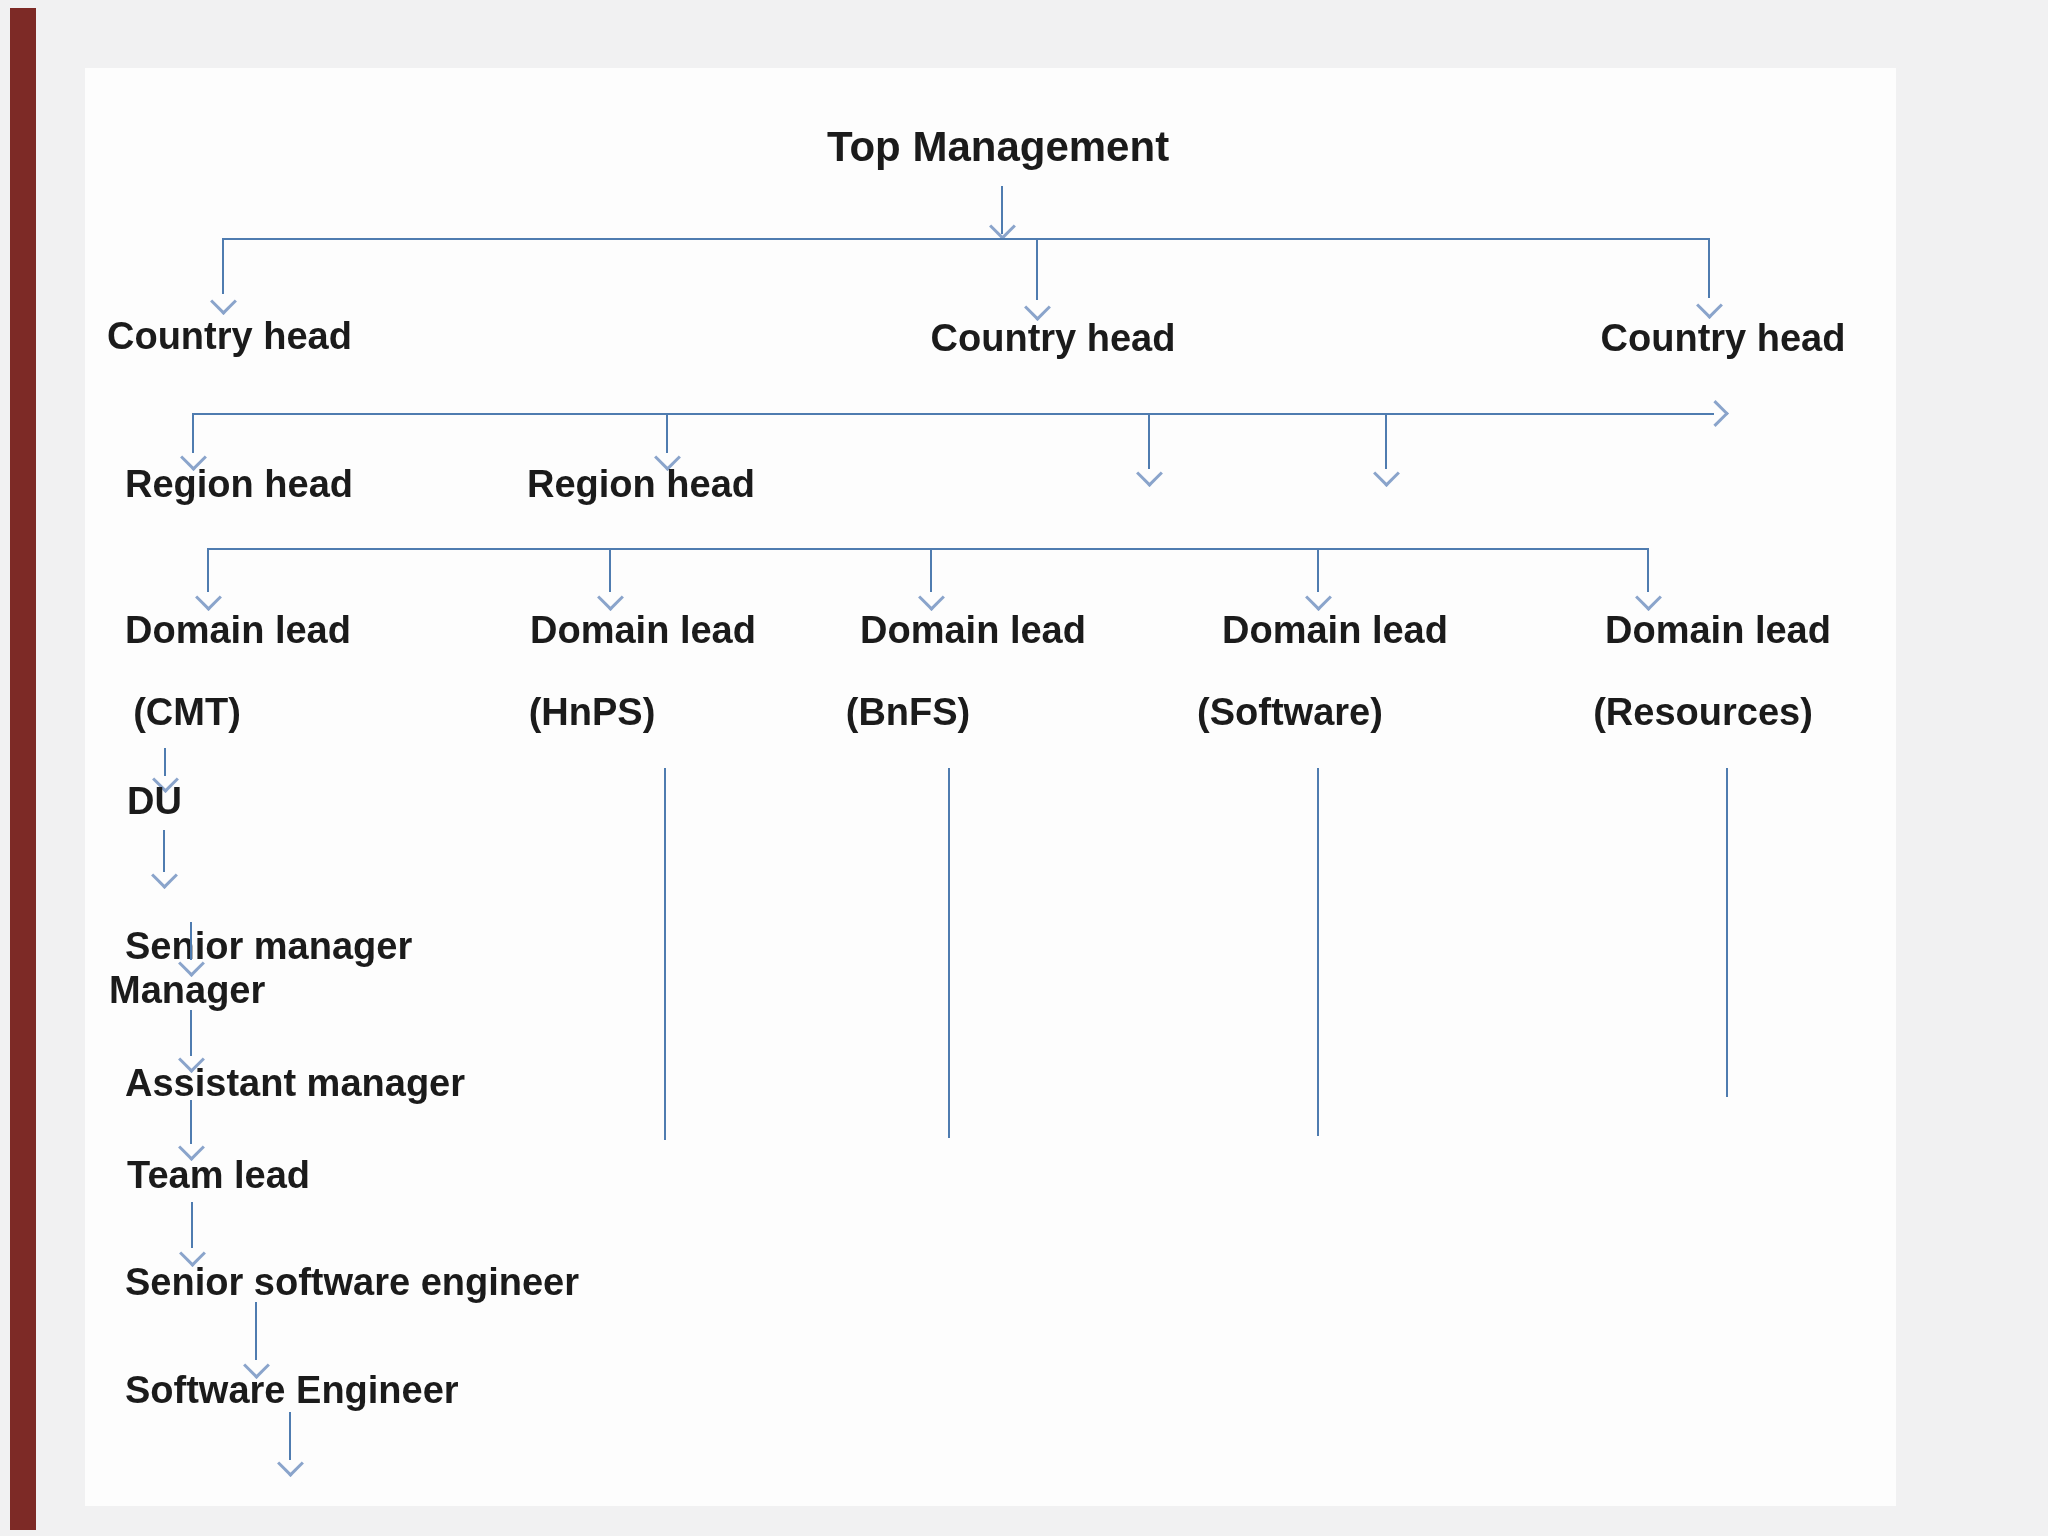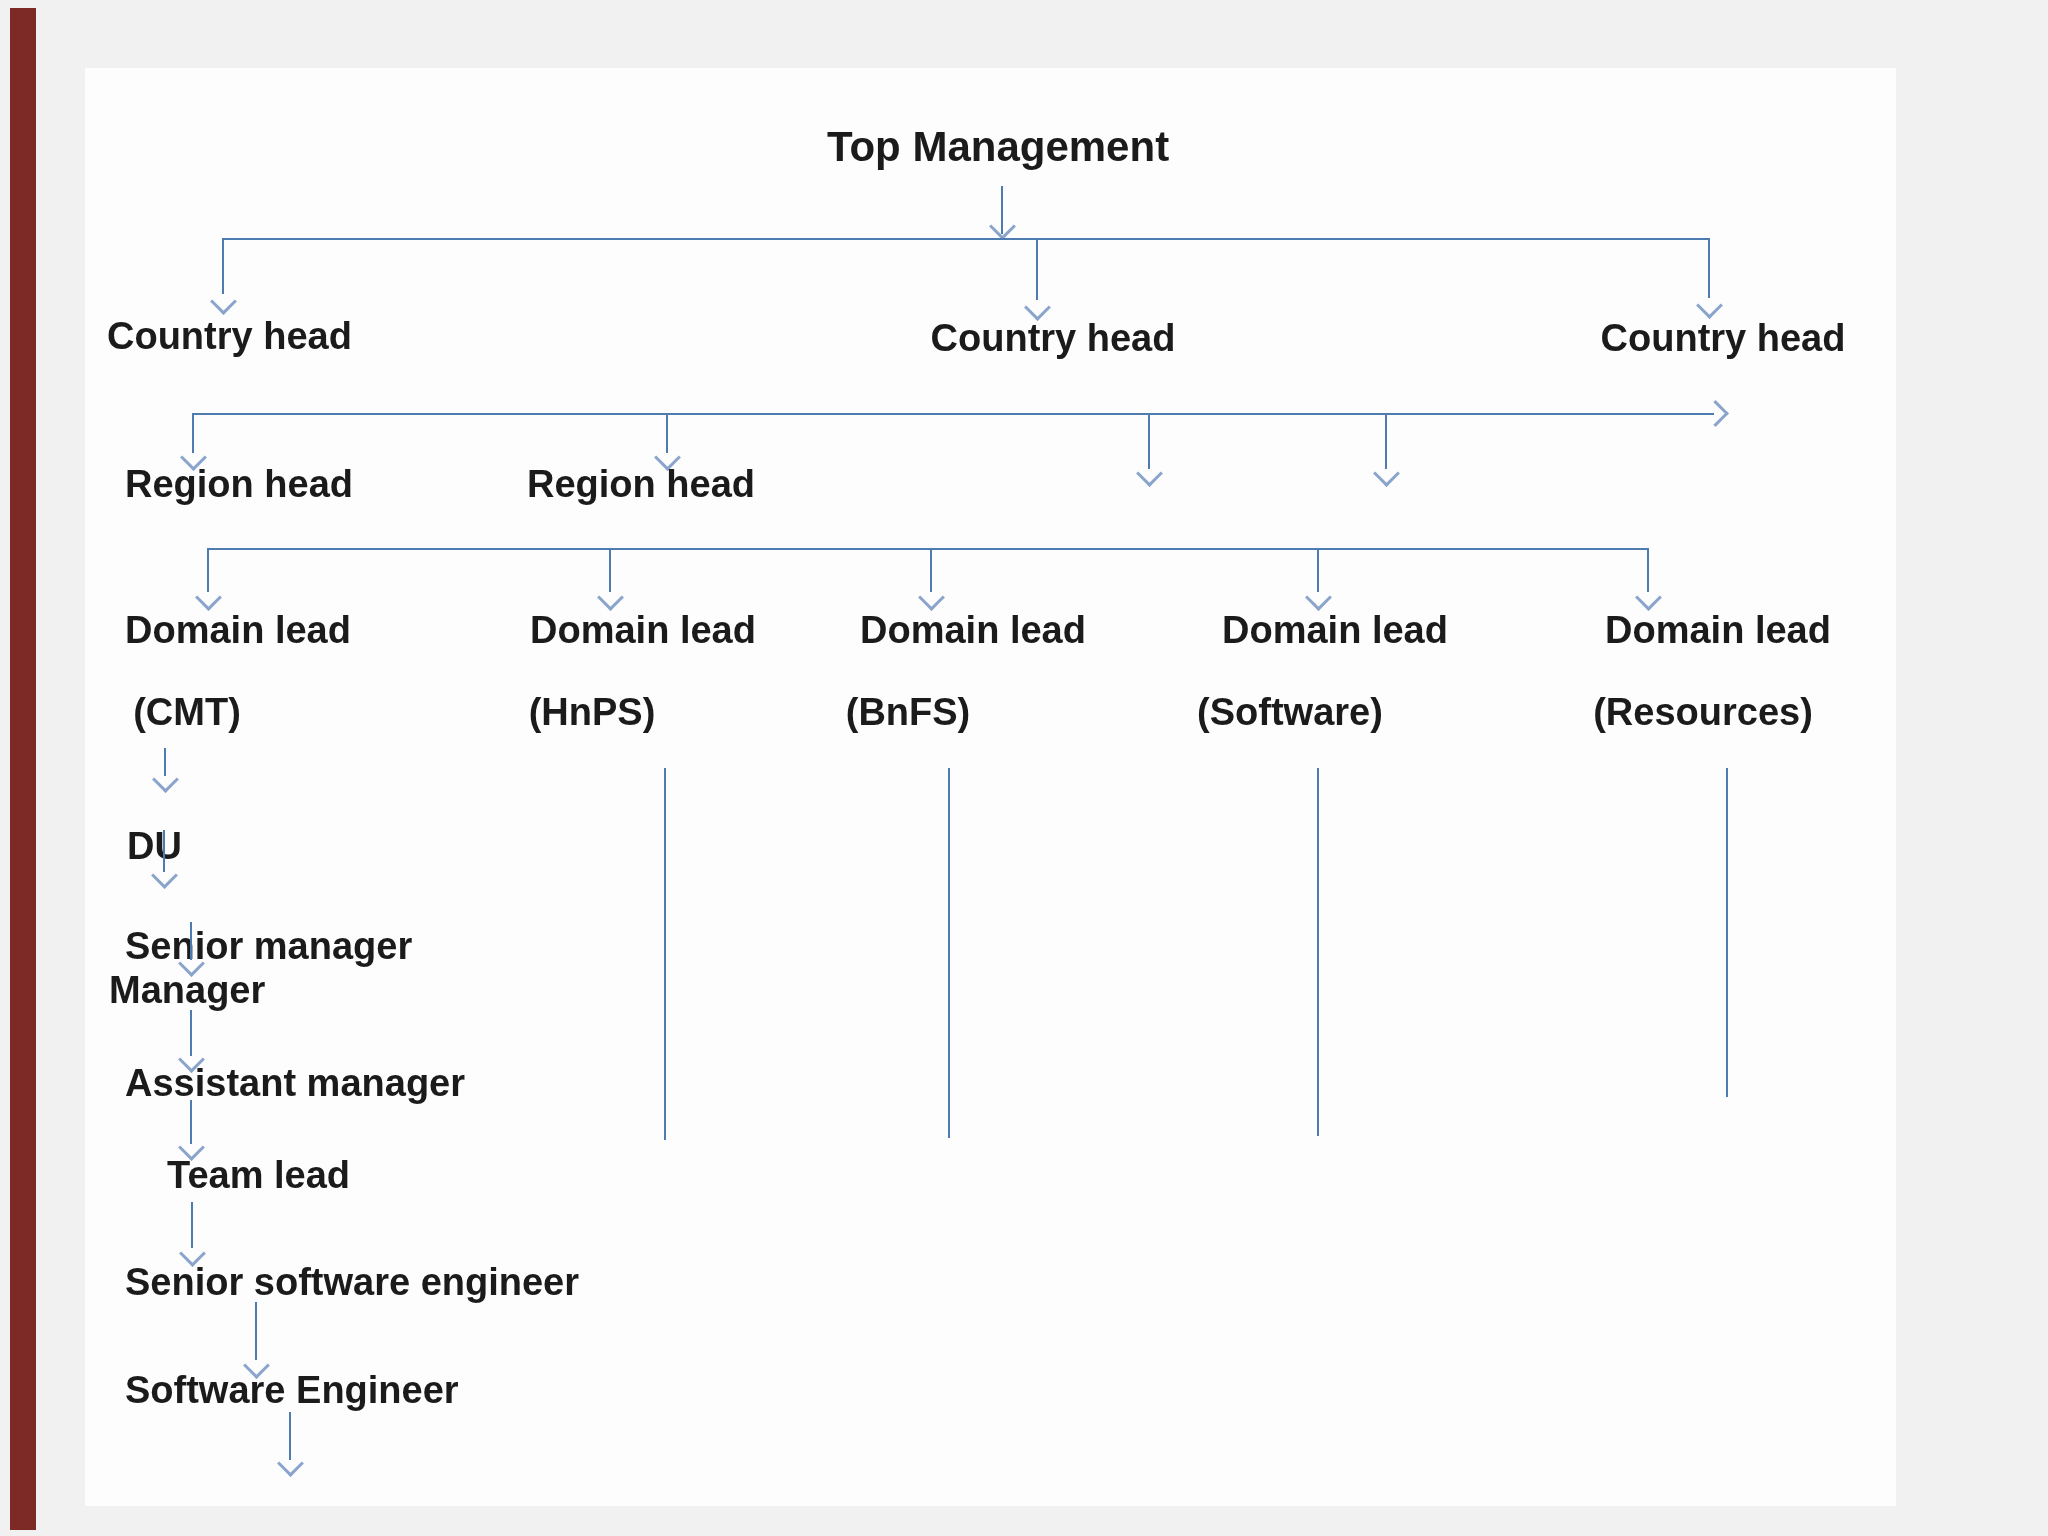--- a/index.html
+++ b/index.html
@@ -93,37 +93,37 @@
   <div class="lbl ctr" style="left:1290px;top:692px;">(Software)</div>
   <div class="lbl ctr" style="left:1703px;top:692px;">(Resources)</div>
 
   <span class="vline" style="left:664px;top:768px;height:372px;"></span>
   <span class="vline" style="left:948px;top:768px;height:370px;"></span>
   <span class="vline" style="left:1317px;top:768px;height:368px;"></span>
   <span class="vline" style="left:1726px;top:768px;height:329px;"></span>
 
   <span class="vline" style="left:164px;top:748px;height:28px;"></span>
   <span class="chev chev-down" style="left:156px;top:770px;"></span>
-  <div class="lbl" style="left:127px;top:826px;">DU</div>
+  <div class="lbl" style="left:127px;top:781px;">DU</div>
 
   <span class="vline" style="left:163px;top:830px;height:42px;"></span>
   <span class="chev chev-down" style="left:155px;top:866px;"></span>
   <div class="lbl" style="left:125px;top:926px;">Senior manager</div>
 
   <span class="vline" style="left:190px;top:922px;height:38px;"></span>
   <span class="chev chev-down" style="left:182px;top:954px;"></span>
   <div class="lbl" style="left:109px;top:970px;">Manager</div>
 
   <span class="vline" style="left:190px;top:1010px;height:46px;"></span>
   <span class="chev chev-down" style="left:182px;top:1050px;"></span>
   <div class="lbl" style="left:125px;top:1063px;">Assistant manager</div>
 
   <span class="vline" style="left:190px;top:1100px;height:44px;"></span>
   <span class="chev chev-down" style="left:182px;top:1138px;"></span>
-  <div class="lbl" style="left:127px;top:1155px;margin-left:40px;">Team lead</div>
+  <div class="lbl" style="left:127px;top:1155px;">Team lead</div>
 
   <span class="vline" style="left:191px;top:1202px;height:46px;"></span>
   <span class="chev chev-down" style="left:183px;top:1244px;"></span>
   <div class="lbl" style="left:125px;top:1262px;">Senior software engineer</div>
 
   <span class="vline" style="left:255px;top:1302px;height:58px;"></span>
   <span class="chev chev-down" style="left:247px;top:1356px;"></span>
   <div class="lbl" style="left:125px;top:1370px;">Software Engineer</div>
 
   <span class="vline" style="left:289px;top:1412px;height:48px;"></span>

